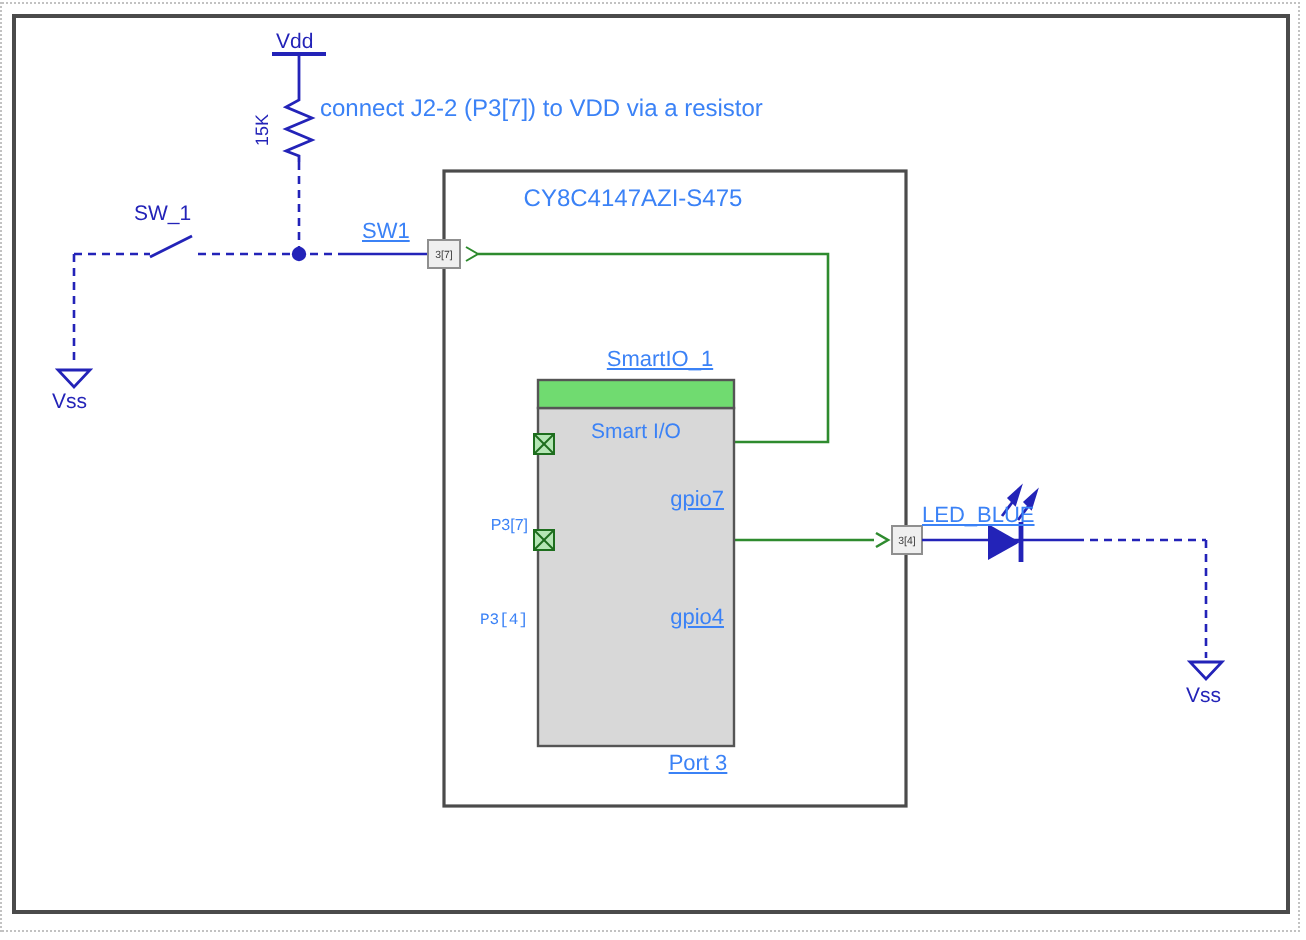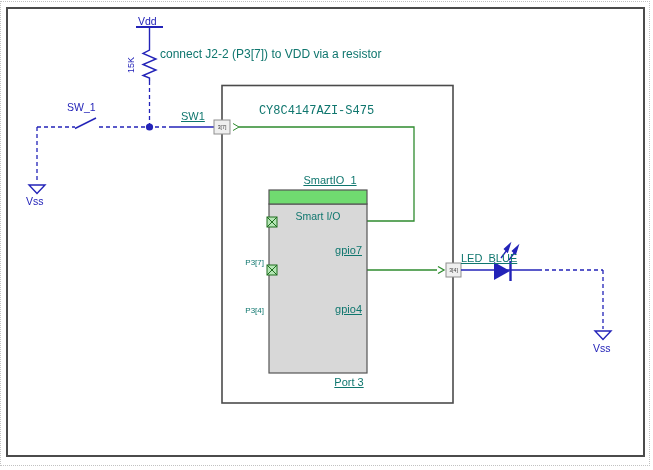--- a/index.html
+++ b/index.html
@@ -9,21 +9,21 @@
   }
   #page-dotted{
     position:absolute;left:0;top:1px;width:650px;height:465px;
     border:1px dotted #c2c2c2;box-sizing:border-box;pointer-events:none;
   }
   #page-border{
     position:absolute;left:6px;top:7px;width:639px;height:450px;
     border:2px solid #4b4b4b;box-sizing:border-box;background:transparent;
   }
   svg.layer{position:absolute;left:0;top:0;width:653px;height:470px;}
-  .lbl{position:absolute;white-space:nowrap;color:#0f766e;font-family:"Liberation Sans",sans-serif;}
+  .lbl{position:absolute;white-space:nowrap;color:#3b82f6;font-family:"Liberation Sans",sans-serif;}
   .blue{color:#2323b8;}
   .lbl.sm{font-size:10.5px;}
   .lbl.md{font-size:11px;text-decoration:underline;}
   .lbl.lg{font-size:12px;}
   .lbl.tiny{font-size:8px;}
   .center{text-align:center;}
   .right{text-align:right;margin-top:40px;}
   #r-value{
     position:absolute;left:116px;top:60px;width:30px;text-align:center;
     transform:rotate(-90deg);transform-origin:center;font-size:9px;
@@ -139,33 +139,33 @@
   <div id="r-value" class="blue">15K</div>
 
   <div class="lbl lg" style="left:160px;top:47px;">connect J2-2 (P3[7]) to VDD via a resistor</div>
 
   <div class="lbl sm blue" style="left:67px;top:101px;">SW_1</div>
 
   <div class="lbl sm blue" style="left:26px;top:195px;">Vss</div>
 
   <div class="lbl md" style="left:181px;top:110px;">SW1</div>
 
-  <div class="lbl lg center" style="left:222px;top:104px;width:189px;font-family:Liberation Mono, monospace;">CY8C4147AZI-S475</div>
+  <div class="lbl lg center" style="left:222px;top:92px;width:189px;">CY8C4147AZI-S475</div>
 
   <div class="lbl md center" style="left:280px;top:174px;width:100px;">SmartIO_1</div>
 
   <div class="lbl sm center" style="left:269px;top:191px;width:98px;margin-top:19px;">Smart I/O</div>
 
   <div class="lbl md right" style="left:300px;top:204px;width:62px;">gpio7</div>
 
   <div class="lbl md right" style="left:300px;top:263px;width:62px;">gpio4</div>
 
   <div class="lbl tiny right" style="left:230px;top:218px;width:34px;">P3[7]</div>
 
-  <div class="lbl tiny right" style="left:230px;top:266px;width:34px;">P3[4]</div>
+  <div class="lbl tiny right" style="left:230px;top:266px;width:34px;font-family:Liberation Mono, monospace;">P3[4]</div>
 
   <div class="lbl md center" style="left:318px;top:376px;width:62px;">Port 3</div>
 
   <div class="lbl md" style="left:461px;top:252px;">LED_BLUE</div>
 
   <div class="lbl sm blue" style="left:593px;top:342px;">Vss</div>
 
 </div>
 
 </body></html>

